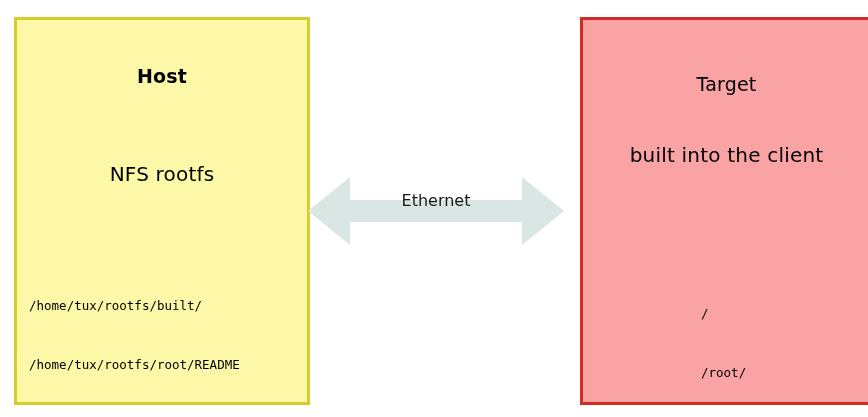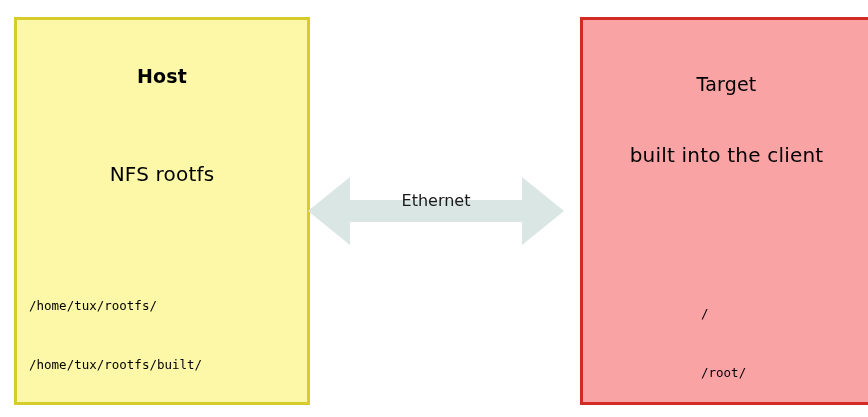--- a/index.html
+++ b/index.html
@@ -119,21 +119,20 @@
 </head>
 <body>
 
 <div class="canvas">
 
   <div class="node-box" id="host-box">
     <div class="node-title" id="host-title">Host</div>
     <div class="node-title" id="host-subtitle">NFS rootfs</div>
 
     <div class="path-list" id="host-paths">
-      <span class="path-line">/home/tux/rootfs/</span>
       <span class="path-line">/home/tux/rootfs/built/</span>
       <span class="path-line">/home/tux/rootfs/root/README</span>
       
       
       
       
     </div>
   </div>
 
   <div id="ethernet-arrow">

